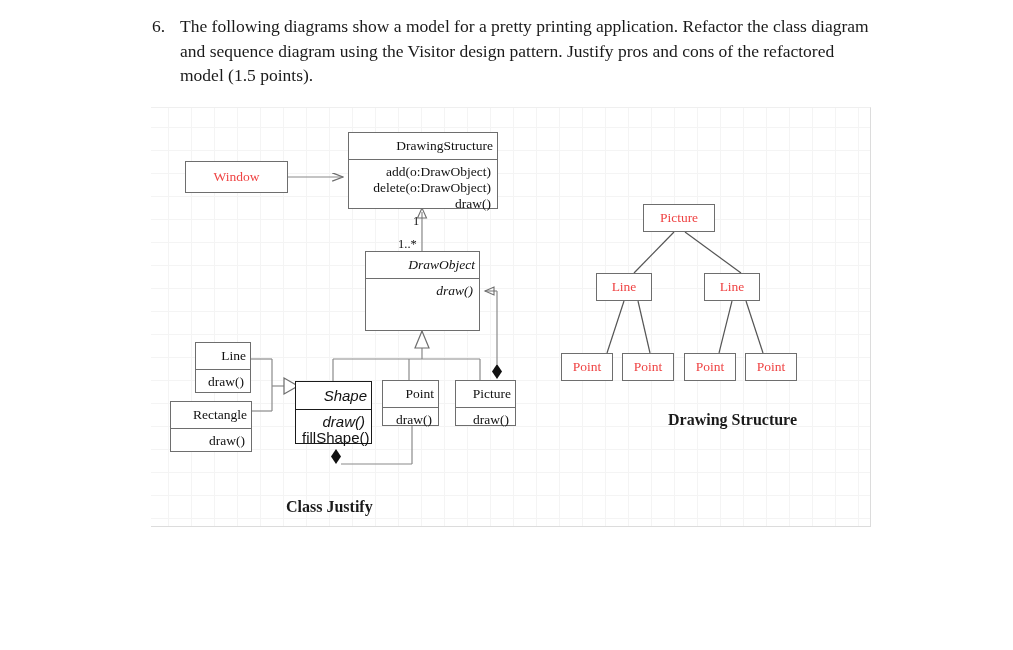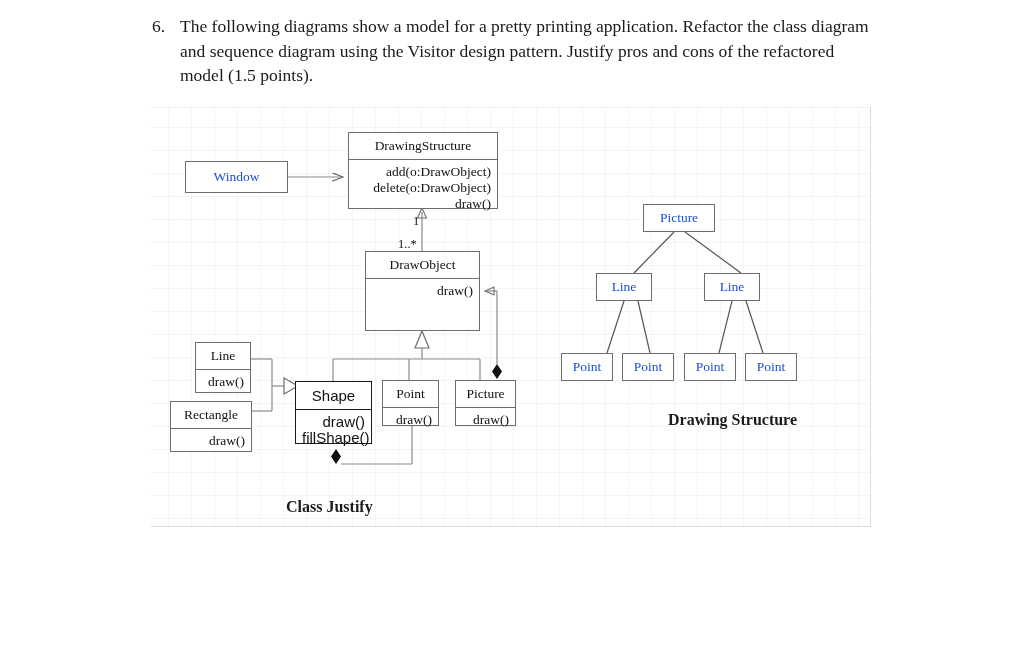--- a/index.html
+++ b/index.html
@@ -78,53 +78,53 @@
     background: #ffffff;
     border: 1px solid #6e6e6e;
     box-sizing: border-box;
     font-family: "Liberation Serif", serif;
     color: #111111;
   }
   .uml-box.bold-border {
     border: 1.8px solid #1a1a1a;
   }
   .uml-name {
-    text-align: center;
+    text-align: right;
     font-size: 13.5px;
     line-height: 1;
     padding: 6px 4px 6px 4px;
     white-space: nowrap;
     overflow: hidden;
   }
   .uml-sep {
     border-top: 1px solid #6e6e6e;
   }
   .uml-sep.bold {
     border-top: 1.8px solid #1a1a1a;
   }
   .uml-ops {
     padding: 4px 6px 5px 6px;
     font-size: 13.5px;
     line-height: 16px;
   }
   .uml-ops div { white-space: nowrap; text-align: right; }
-  .italic { }
+  .italic { font-style: italic; }
   .sans { font-family: "Liberation Sans", sans-serif; font-size: 15px; }
 
   .plain-box {
     position: absolute;
     background: #ffffff;
     border: 1px solid #6e6e6e;
     box-sizing: border-box;
     display: flex;
     align-items: center;
     justify-content: center;
     font-size: 13.5px;
     font-family: "Liberation Serif", serif;
-    color: #1d4ed8;
+    color: #ef4444;
   }
 
   .mult-label {
     position: absolute;
     font-size: 12.5px;
     font-family: "Liberation Serif", serif;
     color: #111111;
     white-space: nowrap;
   }
 

